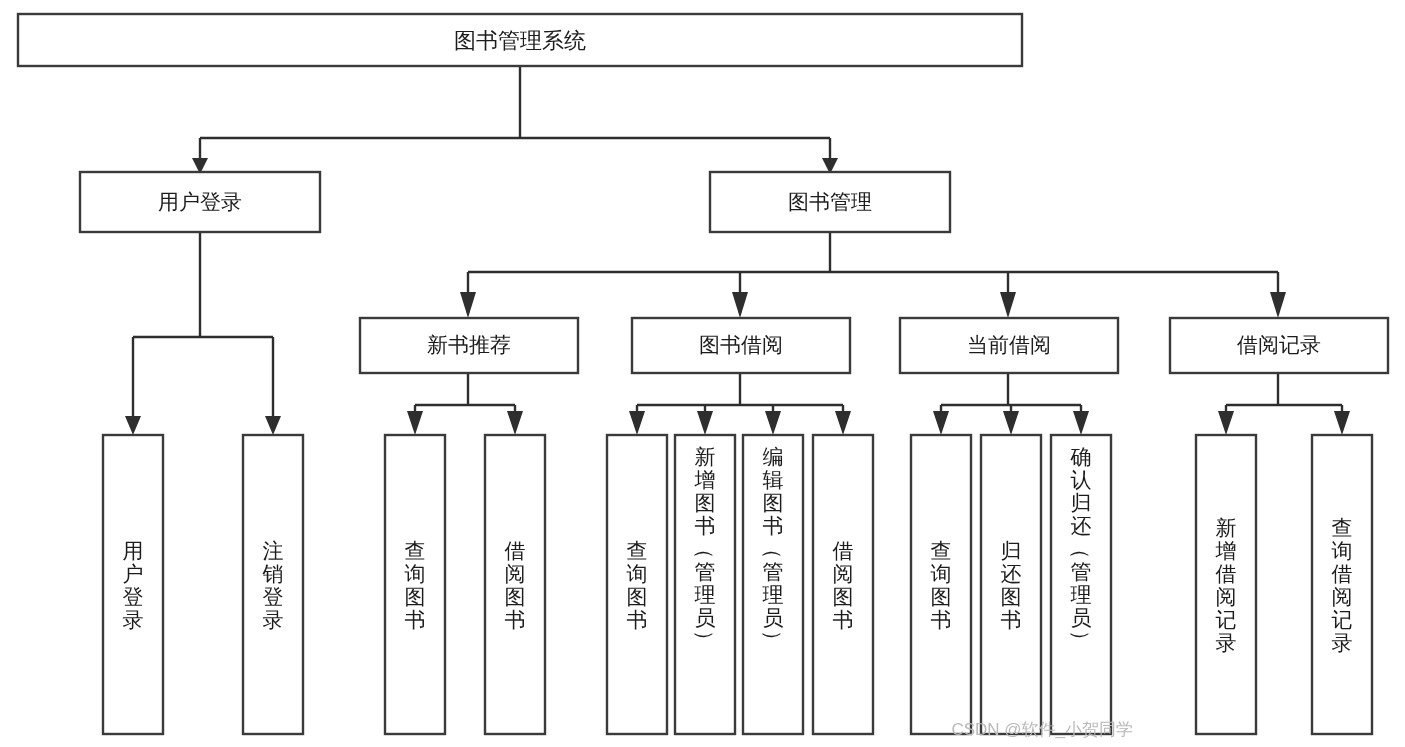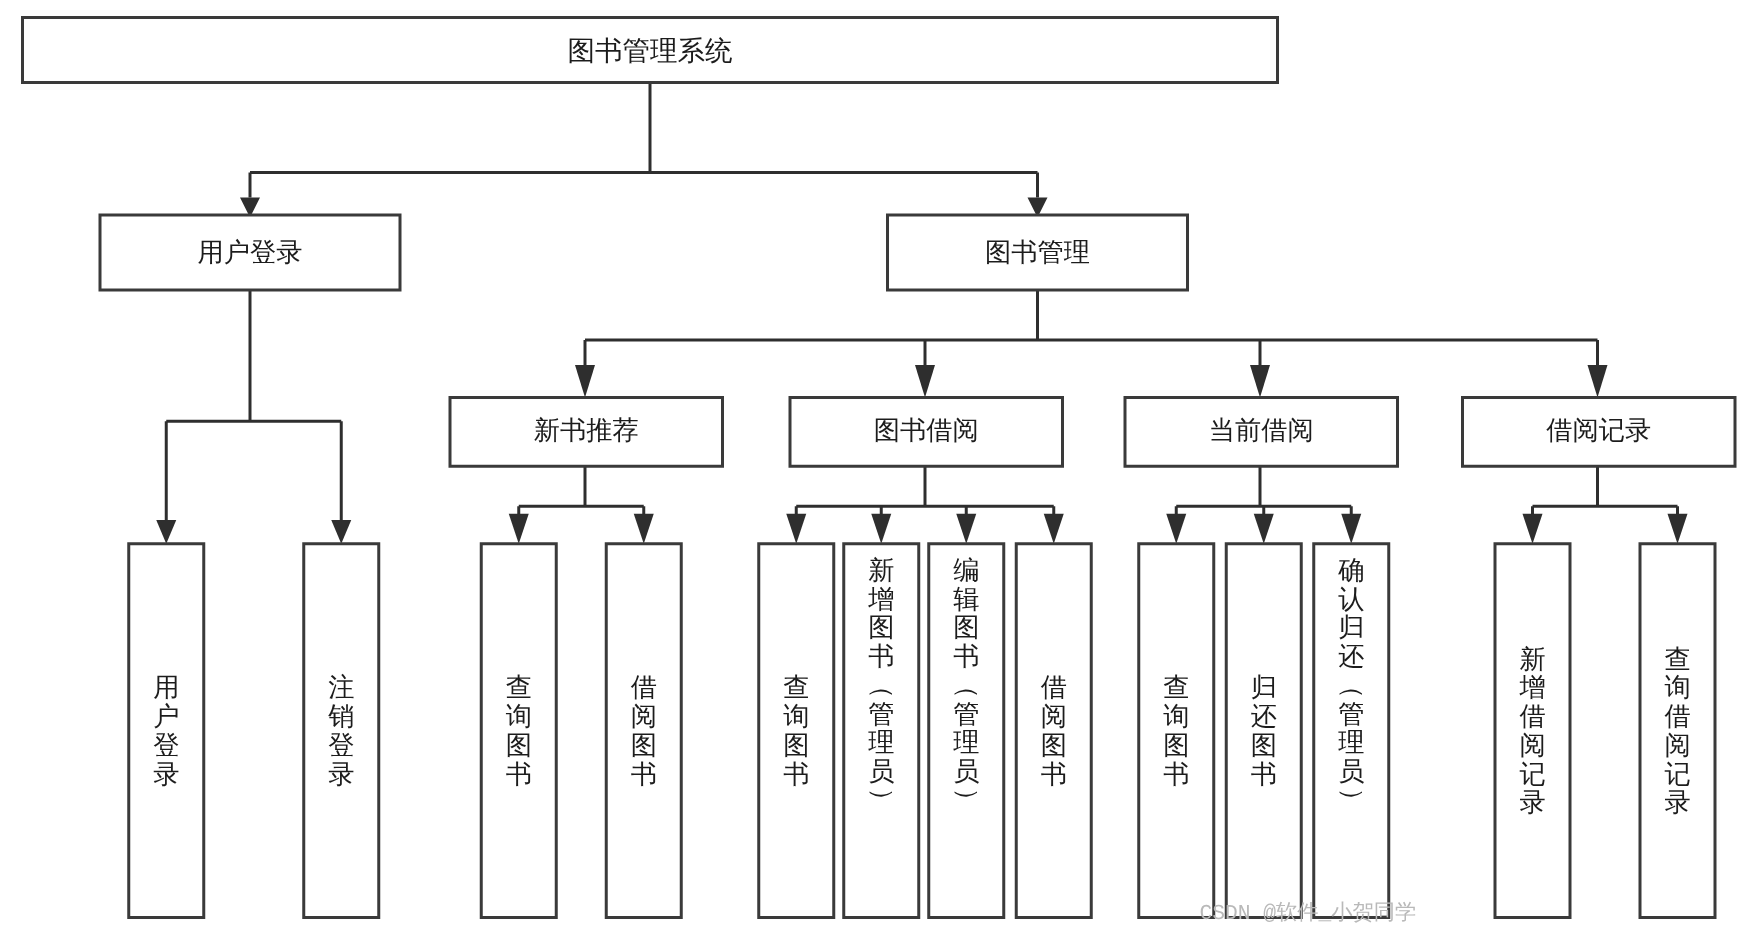--- a/index.html
+++ b/index.html
@@ -81,21 +81,21 @@
   }
   .leaf-label span.ch.paren {
     transform: rotate(90deg);
     height: 23px;
     line-height: 23px;
   }
   .watermark {
     position: absolute;
     right: 10px;
     bottom: 6px;
-    font-family: Liberation Mono, monospace;
+    font-family: Liberation Sans, sans-serif;
     font-size: 17px;
     color: #b9b9b9;
     white-space: nowrap;
     pointer-events: none;
   }
 </style>
 </head>
 <body>
 
 <div id="diagram-root">

